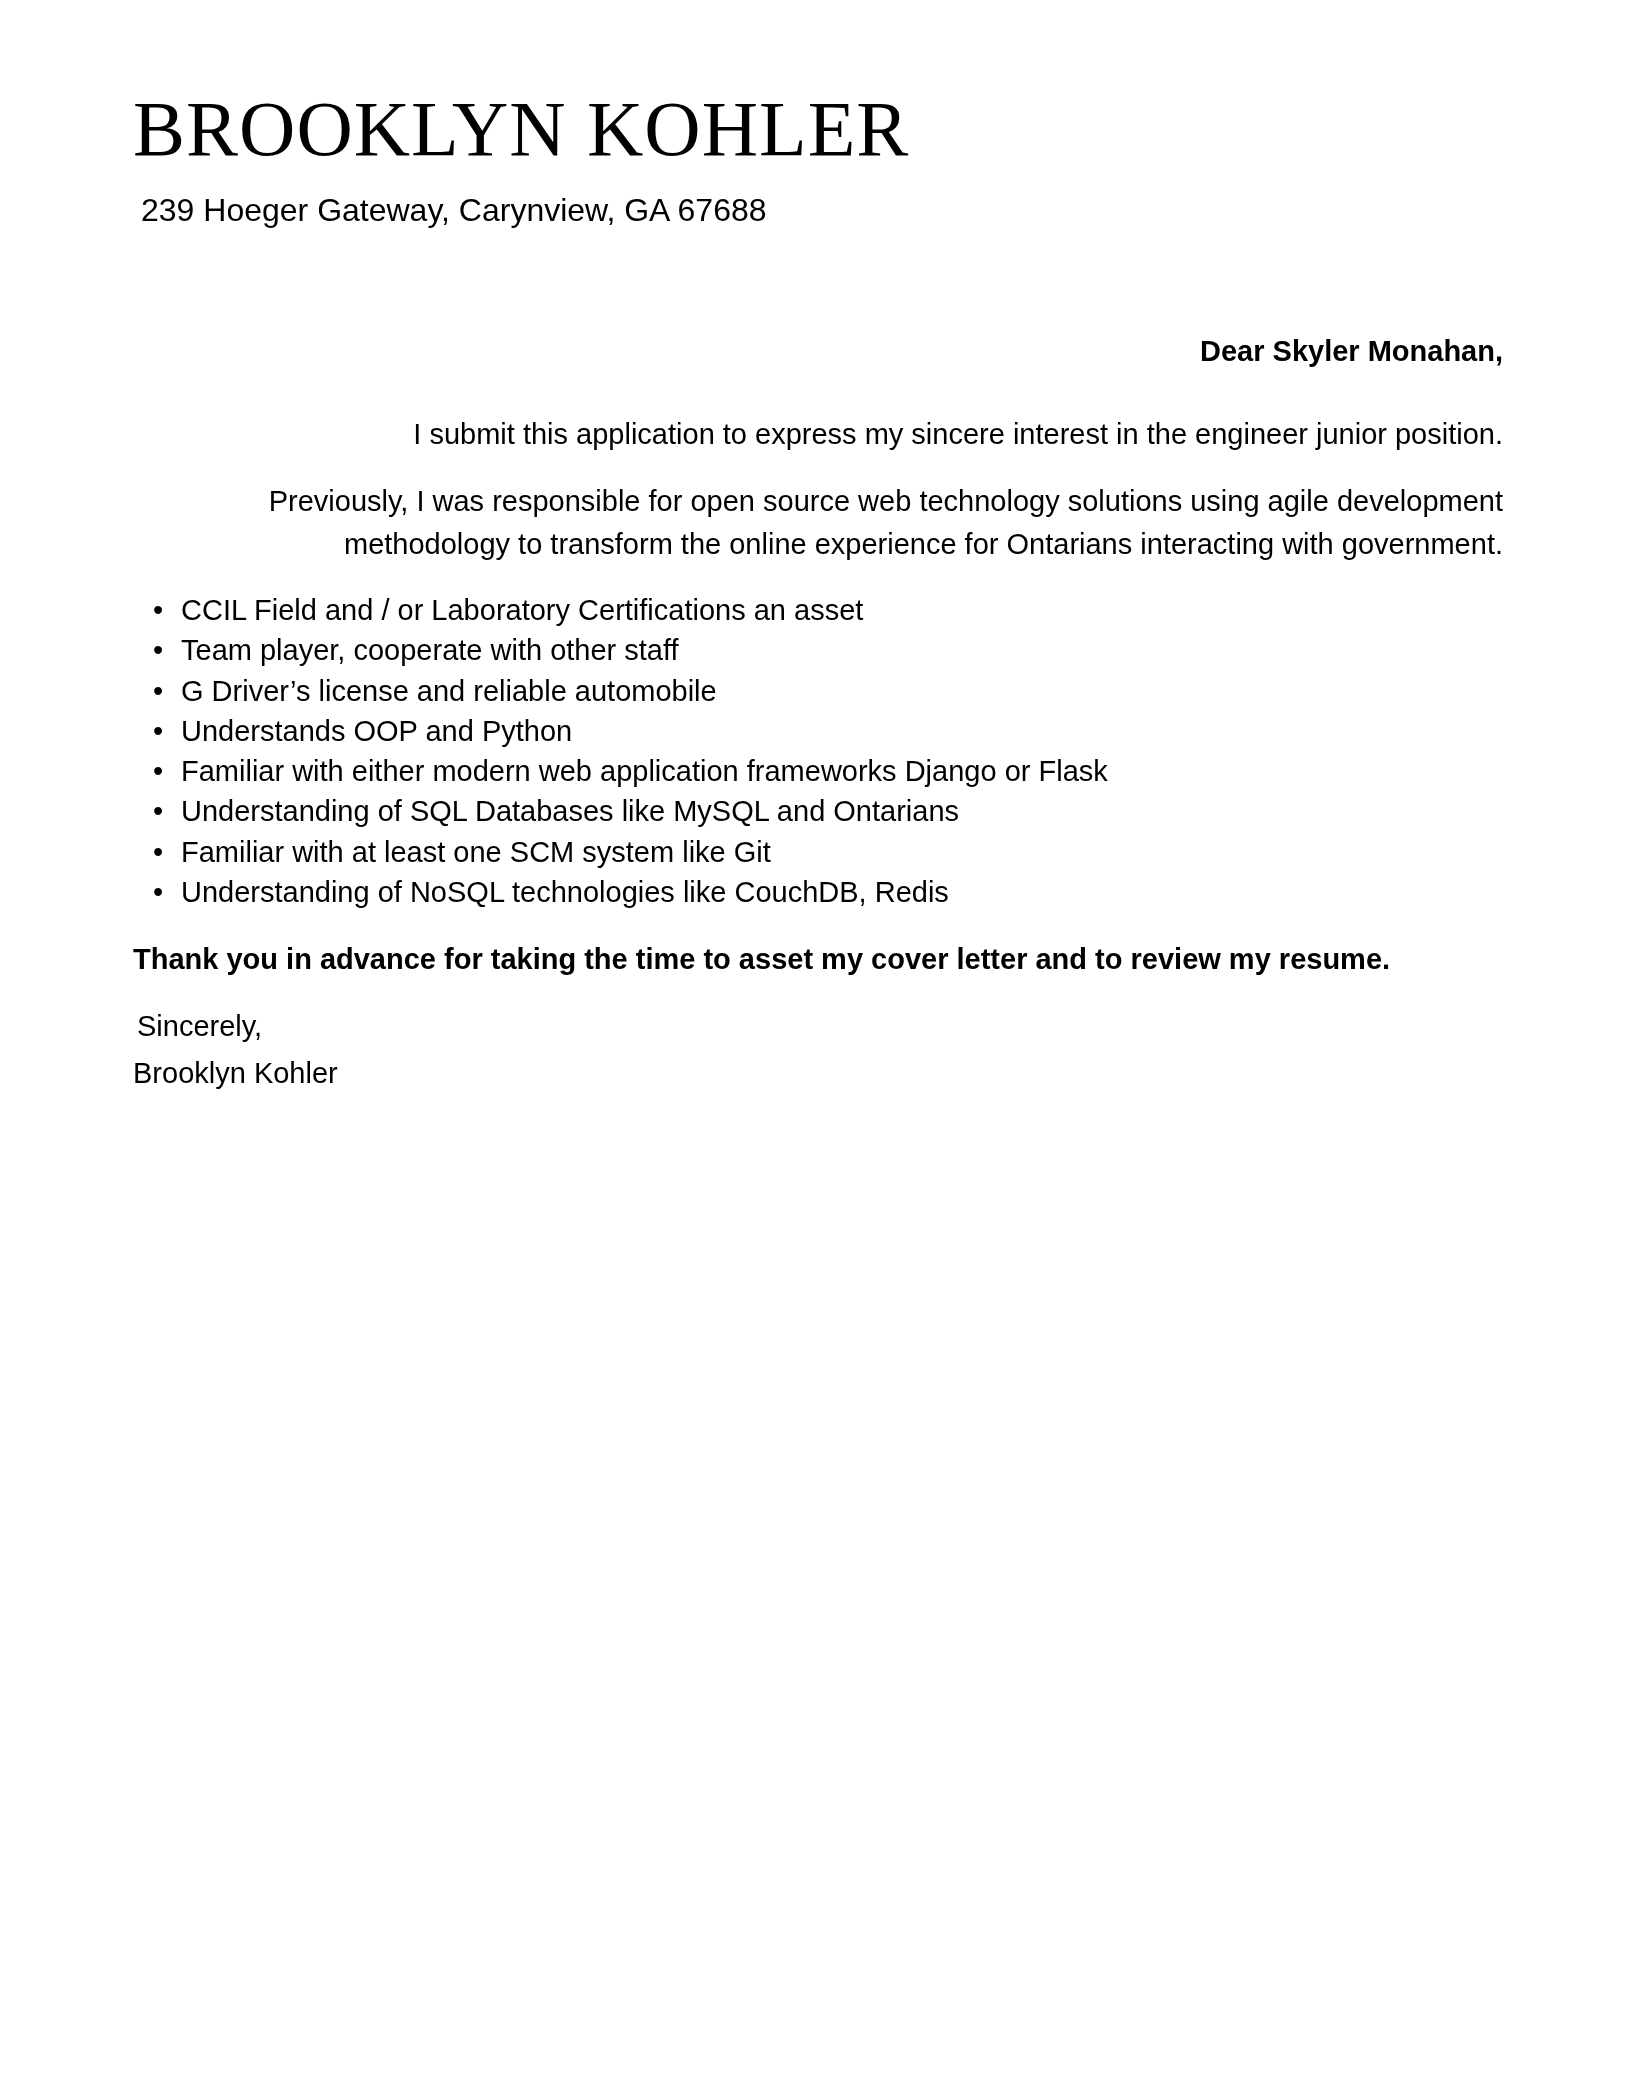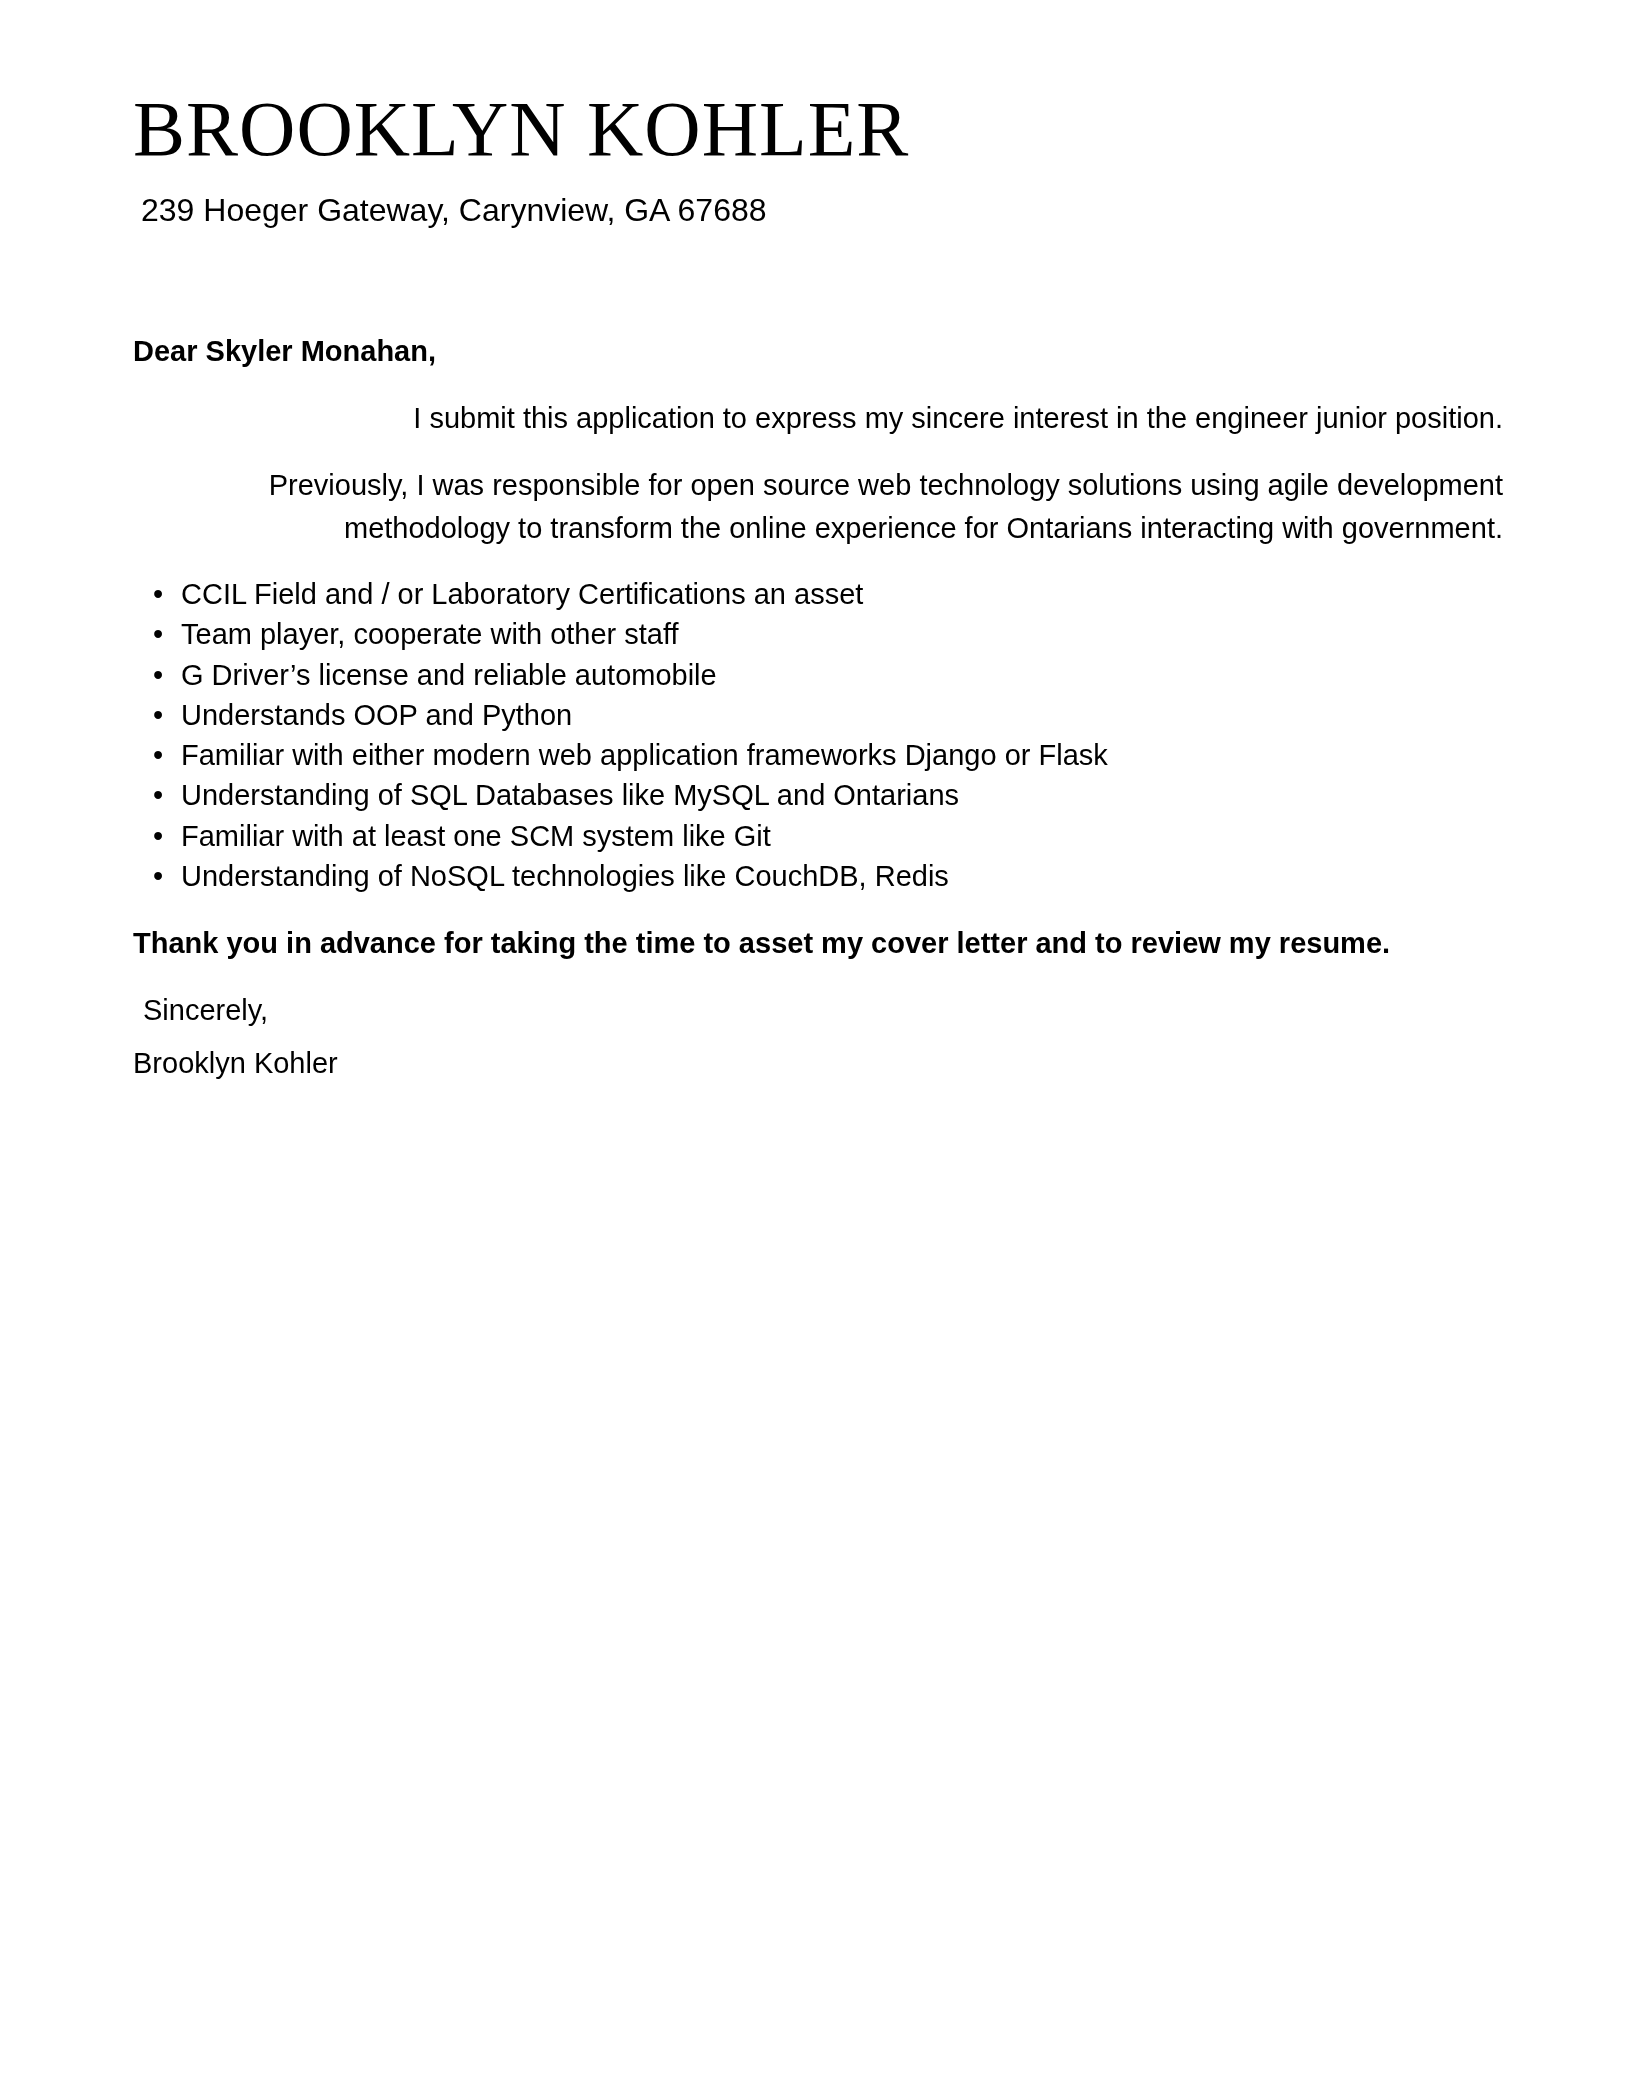--- a/index.html
+++ b/index.html
@@ -44,21 +44,22 @@
     .body {
       position: absolute;
       top: 330px;
       left: 0;
       width: 1370px;
       font-size: 29px;
       line-height: 43px;
     }
     .salutation {
       font-weight: bold;
-      margin: 0 0 24px 0;
+      margin: 0 0 40px 0;
+      text-align: right;
     }
     .para {
       margin: 0 0 24px 0;
       text-align: right;
     }
     .quals {
       list-style: none;
       margin: 0 0 26px 0;
       padding: 0;
     }
@@ -70,21 +71,21 @@
     .quals li .bullet {
       position: absolute;
       left: 20px;
       top: 0;
     }
     .thanks {
       font-weight: bold;
       margin: 0 0 24px 0;
     }
     .closing {
-      margin: 10px;
+      margin: 4px;
     }
     .signature {
       margin: 0;
     }
   </style>
 </head>
 <body>
 
 <div class="page">
   <h1 class="name">BROOKLYN KOHLER</h1>

